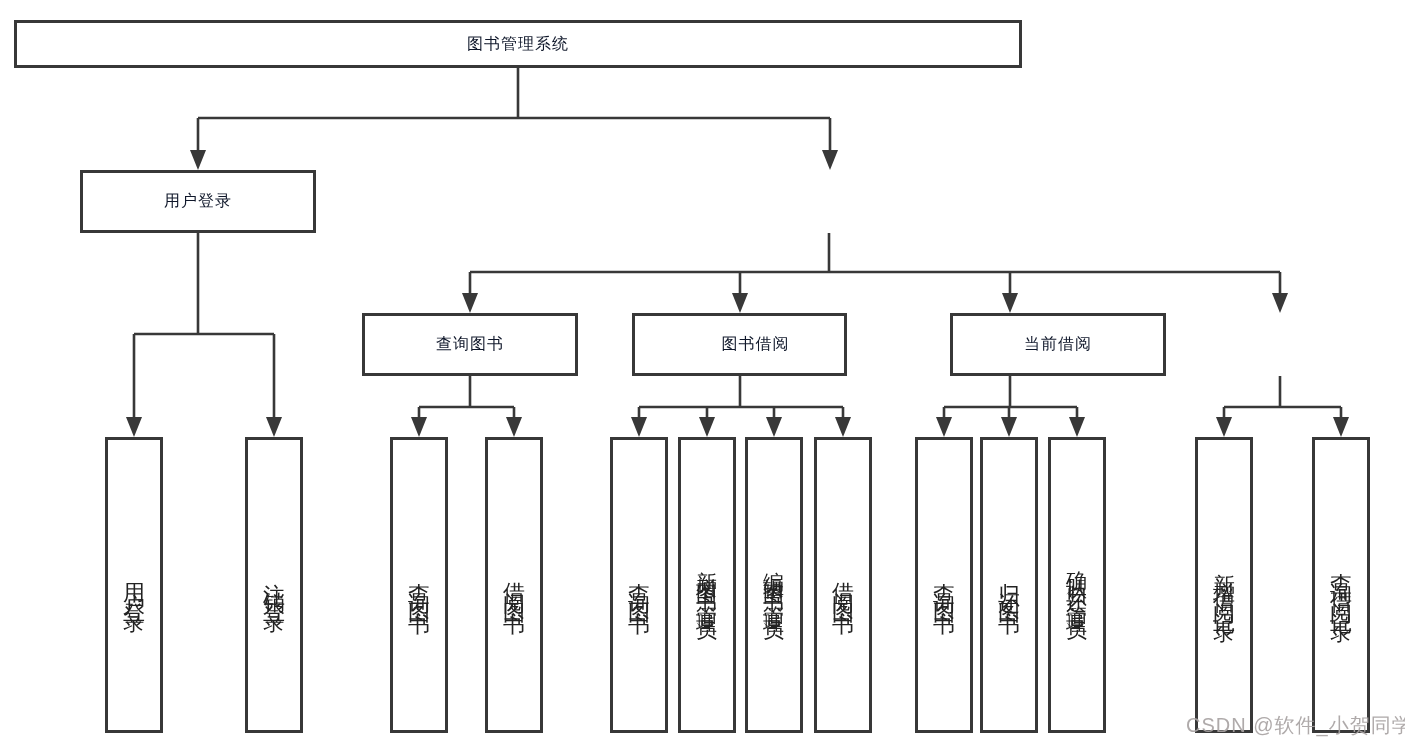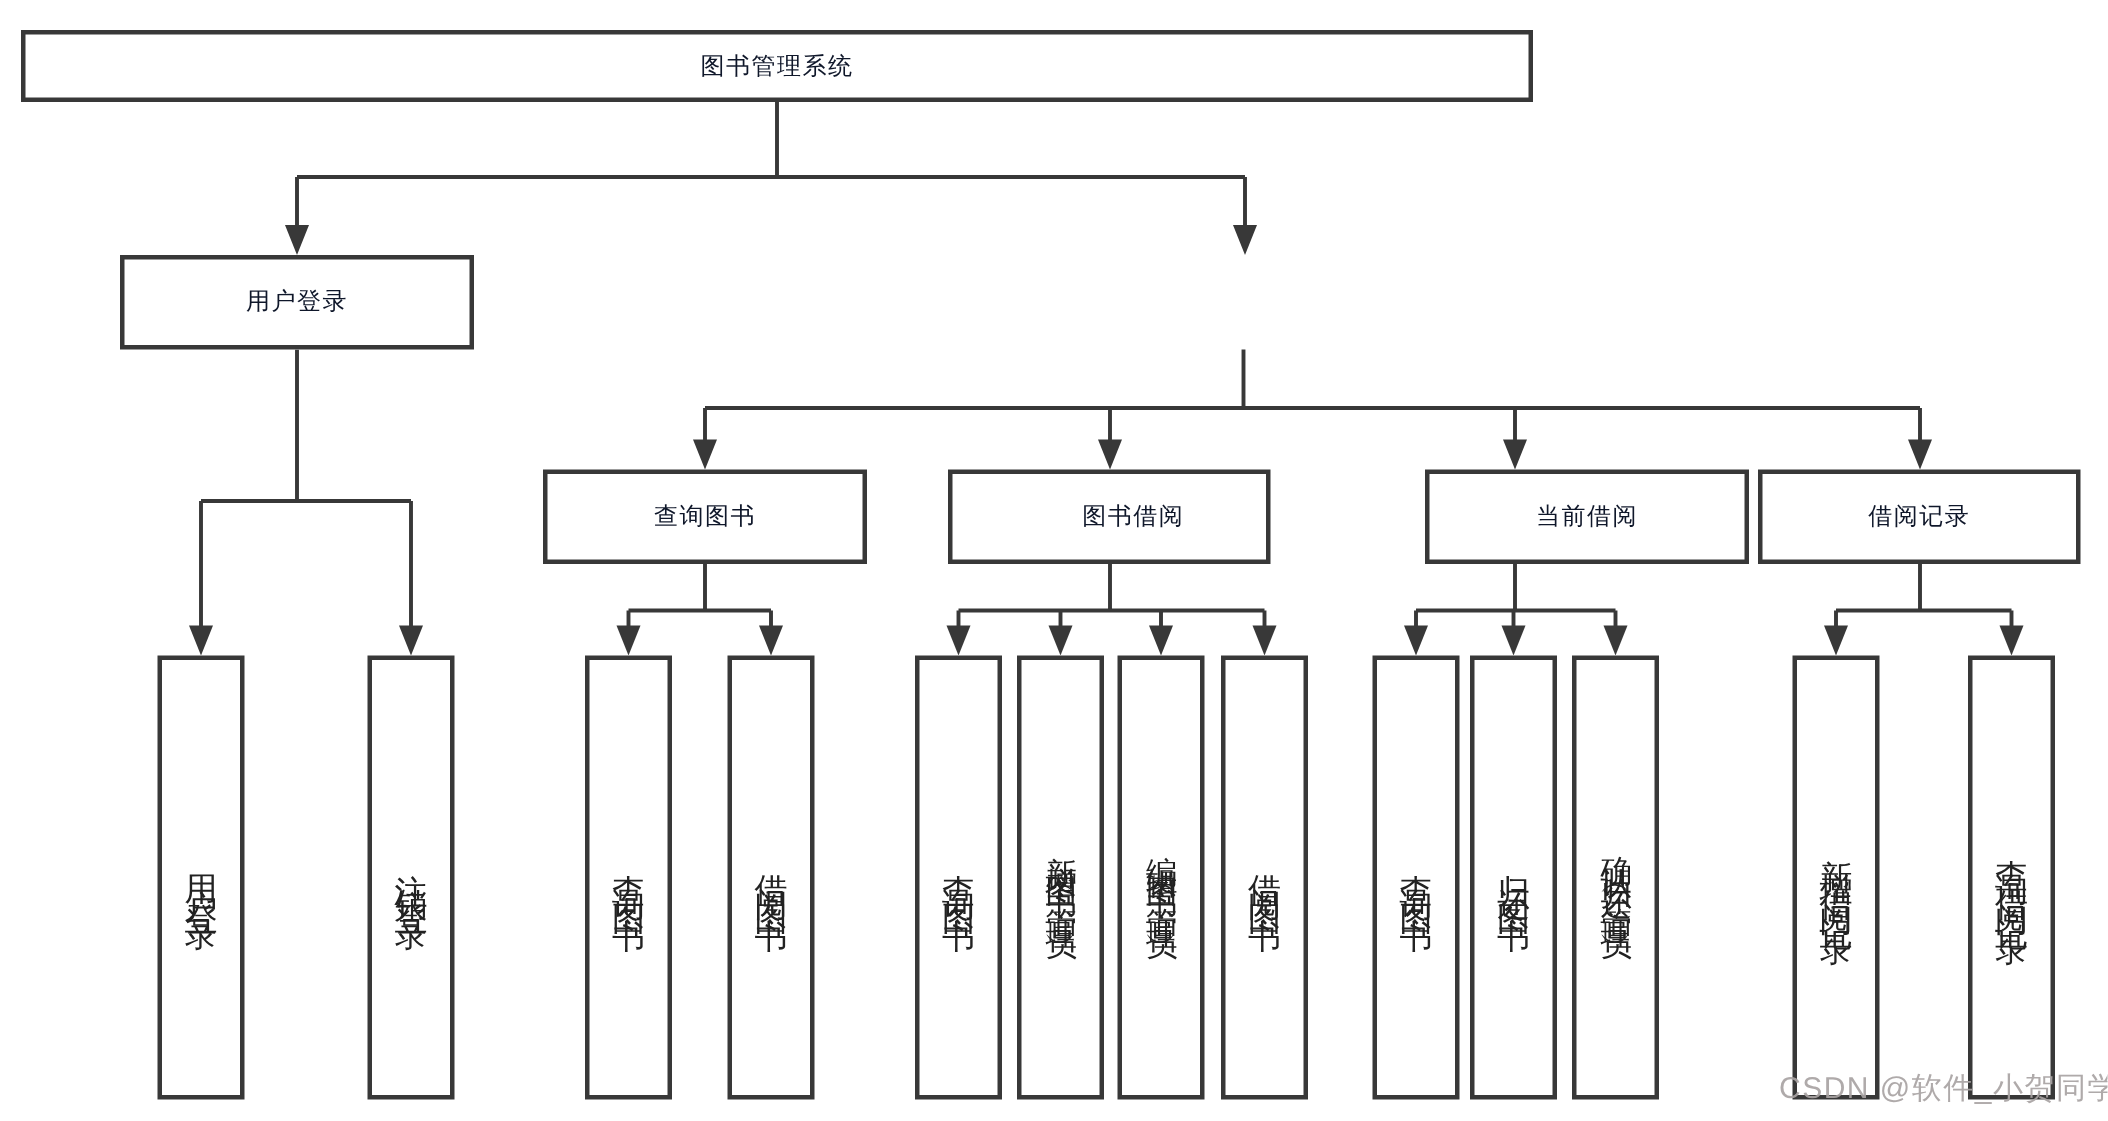--- a/index.html
+++ b/index.html
@@ -125,21 +125,20 @@
     </g>
   </svg>
 
   <div class="hbox root">图书管理系统</div>
 
   <div class="hbox lvl2a">用户登录</div>
 
   <div class="hbox lvl3a">查询图书</div>
   <div class="hbox lvl3b">图书借阅</div>
   <div class="hbox lvl3c">当前借阅</div>
-  <div class="hbox lvl3d">借阅记录</div>
 
   <div class="vbox" style="left:105px">
     <span class="vtext">用户登录</span>
   </div>
   <div class="vbox" style="left:245px">
     <span class="vtext">注销登录</span>
   </div>
 
   <div class="vbox" style="left:390px">
     <span class="vtext">查询图书</span>

